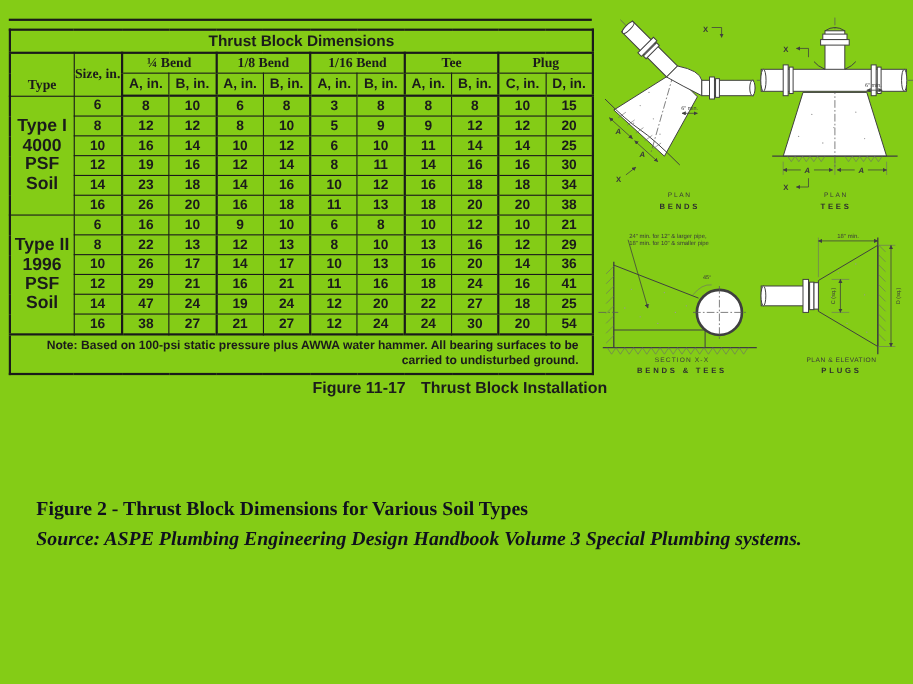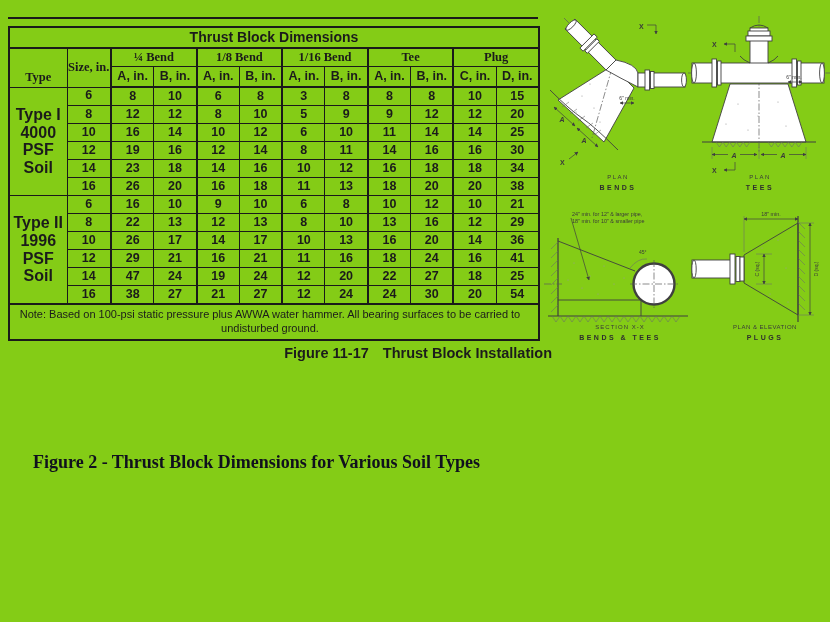--- a/index.html
+++ b/index.html
@@ -11,21 +11,21 @@
   table.tb{position:absolute;left:8px;top:26px;width:530px;border-collapse:collapse;
            table-layout:fixed;border:2px solid #1a1a1a;}
   .tb th,.tb td{border:1px solid #1a1a1a;font-size:12.5px;font-weight:bold;
                 text-align:center;padding:0;line-height:1.1;}
   .tb .t-title{font-size:14px;height:19px;border-bottom:2px solid #1a1a1a;}
   .tb .group-row th{height:17px;font-family:Liberation Serif, serif;}
   .tb .sub-row th{height:19px;border-bottom:2px solid #1a1a1a;}
   .tb tbody td,.tb tbody th{height:17px;}
   .tb .gstart{border-left:2px solid #1a1a1a;}
   .tb .type-cell{white-space:pre-line;font-size:16px;}
-  .tb .note{font-weight:normal;font-size:11px;text-align:center;padding:2px 12px 3px 4px;
+  .tb .note{font-weight:bold;font-size:11px;text-align:right;padding:2px 12px 3px 4px;
             line-height:1.3;border-top:2px solid #1a1a1a;}
   .fig-caption{position:absolute;left:8px;top:345px;width:544px;text-align:right;
                font-weight:bold;font-size:14.5px;color:#1c1c1c;}
   .fig-caption .num{margin-right:14px;}
   
   .diagrams{position:absolute;left:540px;top:0;width:290px;height:350px;}
   .diagrams svg{position:absolute;overflow:visible;}
   #svg-bends{left:8px;top:12px;}
   #svg-tees{left:148px;top:12px;}
   #svg-section{left:2px;top:208px;}
@@ -512,14 +512,15 @@
           <text class="dtxt lbl-tiny" transform="rotate(-90 128 61)" x="128" y="61" text-anchor="middle">D (sq.)</text>
         </g>
         <text class="dtxt" style="font-size:6px;letter-spacing:0.5px;" x="75" y="121" text-anchor="middle">PLAN &amp; ELEVATION</text>
         <text class="dtxt lbl-name" x="75" y="131.5" text-anchor="middle">PLUGS</text>
       </svg>
     </div>
   </div>
 
   <div class="caption-block">
     <div class="caption-title">Figure 2 - Thrust Block Dimensions for Various Soil Types</div>
+    <div class="caption-source">Source: ASPE Plumbing Engineering Design Handbook Volume 3 Special Plumbing systems.</div>
   </div>
 </div>
 
 </body></html>

